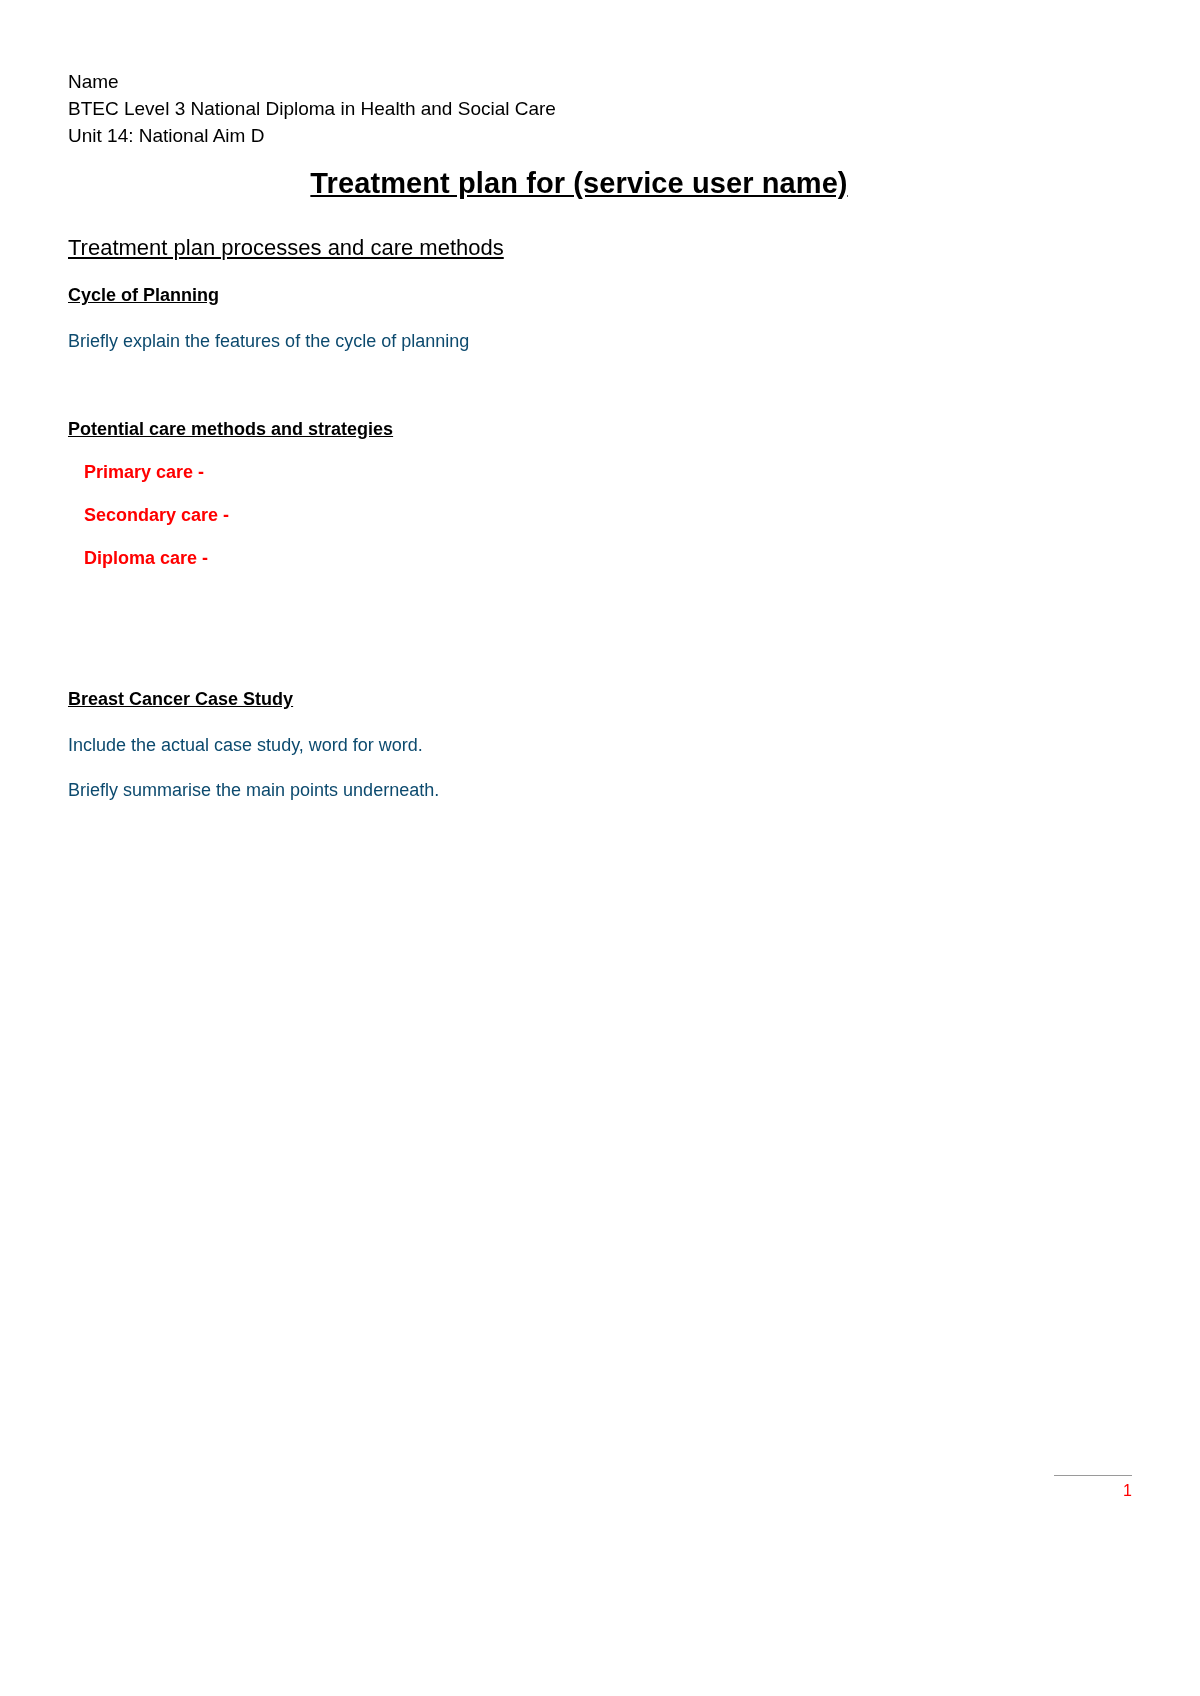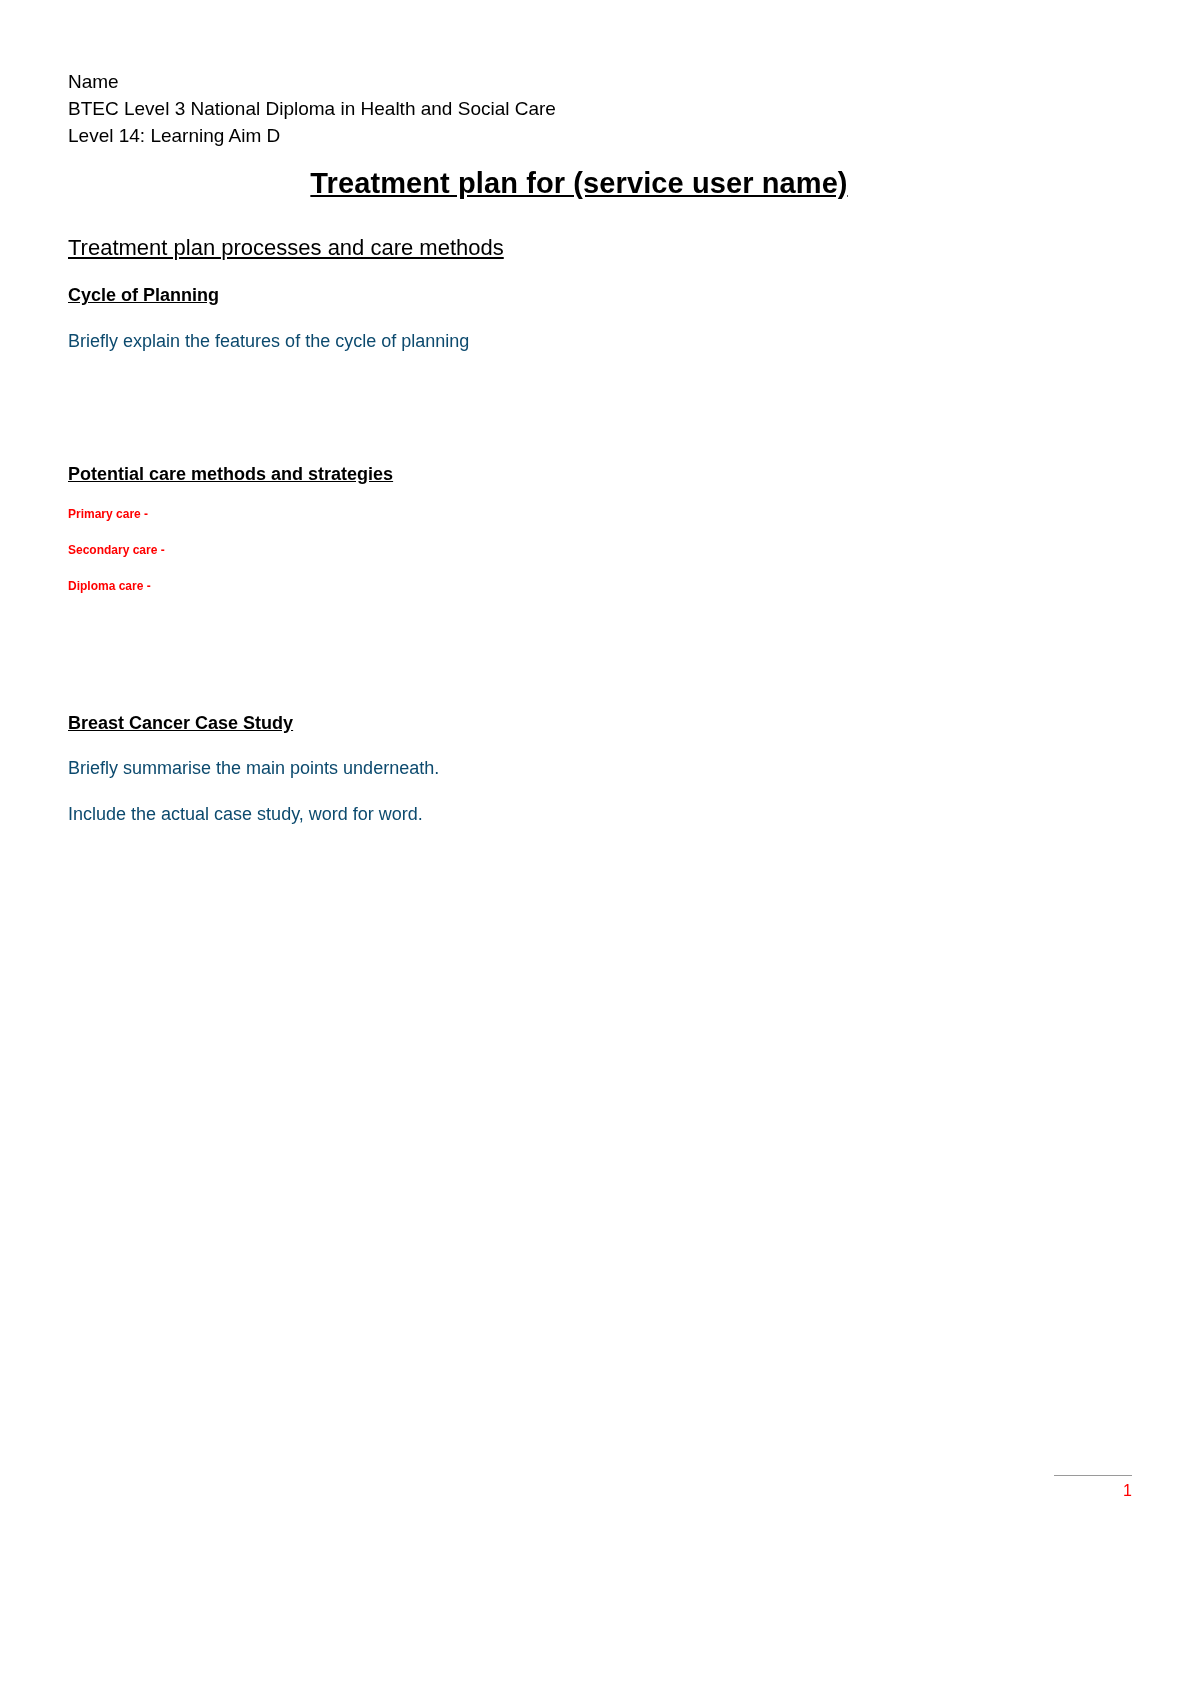--- a/index.html
+++ b/index.html
@@ -55,27 +55,27 @@
     margin: 0;
   }
   .red-text {
     color: #0c4a6e;
     font-size: 18px;
     font-weight: normal;
     margin: 0;
   }
   .red-bold {
     color: #ff0000;
-    font-size: 12px;
+    font-size: 18px;
     font-weight: bold;
-    margin: 0;
+    margin: 16px;
   }
   .sp-heading-cycle { margin-top: 24px; }
   .sp-after-heading { margin-top: 25px; }
-  .sp-block-gap { margin-top: 112px; }
+  .sp-block-gap { margin-top: 67px; }
   .sp-line { margin-top: 24px; }
   .sp-care-gap { margin-top: 22px; }
   .sp-case-gap { margin-top: 120px; }
   .footer {
     position: absolute;
     right: 68px;
     bottom: 40px;
     width: 78px;
     text-align: right;
   }
@@ -91,37 +91,37 @@
   }
 </style>
 </head>
 <body>
 
 <div class="page">
 
   <div class="header-block">
     <span class="header-line">Name</span>
     <span class="header-line">BTEC Level 3 National Diploma in Health and Social Care</span>
-    <span class="header-line">Level 14: Learning Aim D</span>
+    <span class="header-line">Unit 14: National Aim D</span>
   </div>
 
   <h1 class="doc-title">Treatment plan for (service user name)</h1>
 
   <h2 class="doc-subtitle">Treatment plan processes and care methods</h2>
 
   <p class="section-heading sp-heading-cycle">Cycle of Planning </p>
   <p class="red-text sp-after-heading">Briefly explain the features of the cycle of planning</p>
 
   <p class="section-heading sp-block-gap">Potential care methods and strategies </p>
   <p class="red-bold sp-care-gap">Primary care -</p>
   <p class="red-bold sp-care-gap">Secondary care -</p>
   <p class="red-bold sp-care-gap">Diploma care -</p>
 
   <p class="section-heading sp-case-gap">Breast Cancer Case Study </p>
+  <p class="red-text sp-after-heading">Include the actual case study, word for word.</p>
   <p class="red-text sp-line">Briefly summarise the main points underneath.</p>
-  <p class="red-text sp-after-heading">Include the actual case study, word for word.</p>
 
   <div class="footer">
     <div class="footer-rule"></div>
     <div class="footer-num">1</div>
   </div>
 
 </div>
 
 </body></html>

